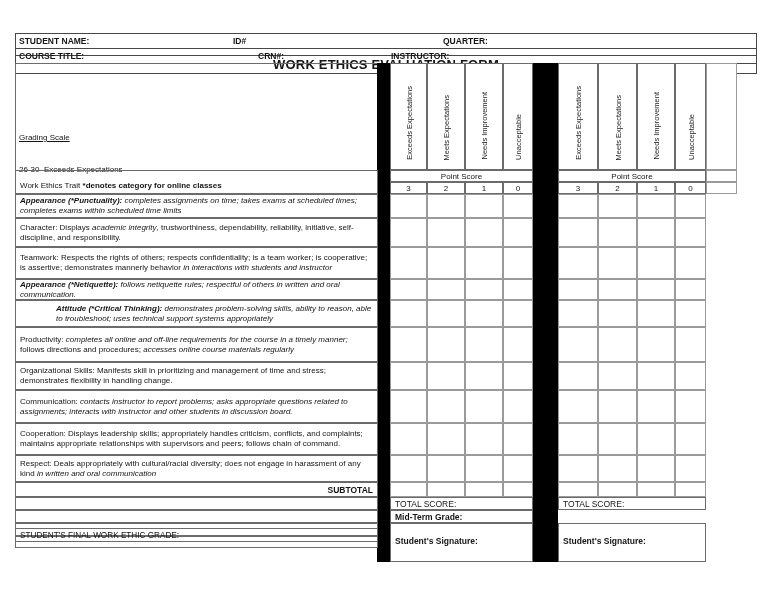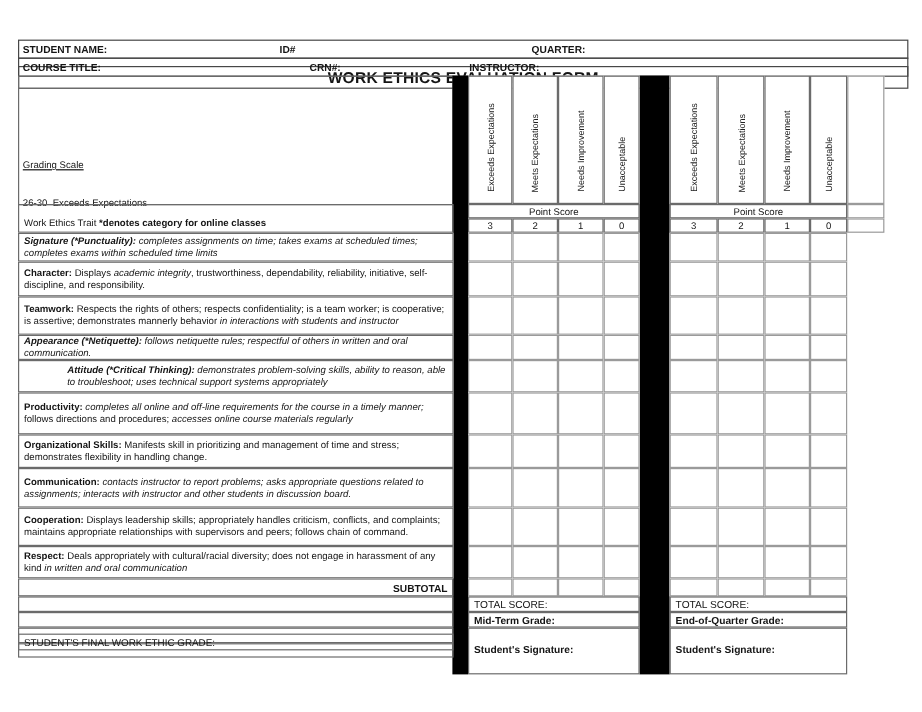--- a/index.html
+++ b/index.html
@@ -14,21 +14,21 @@
   .hband{font-size:8.5px;font-weight:bold;}
   .hlabel{position:absolute;top:50%;transform:translateY(-50%);white-space:nowrap;}
   .gs{font-size:8px;line-height:10.5px;padding:48px 0 0 3px;white-space:pre;}
   .gs .u{text-decoration:underline;}
   .rotcell{background:#fff;}
   .rot{position:absolute;bottom:9px;left:50%;writing-mode:vertical-rl;
        transform:translateX(-50%) rotate(180deg);font-size:7.5px;white-space:nowrap;color:#222;}
   .ps{display:flex;align-items:center;justify-content:center;font-size:8px;}
   .pv{display:flex;align-items:center;justify-content:center;font-size:8px;}
   .trait{font-size:8px;line-height:9.8px;display:flex;align-items:center;padding:0 4px;overflow:hidden;background:#fff;}
-  .trait .b{font-weight:bold}
+  .trait .b{font-weight:normal}
   .trait .i{font-style:italic}
   .trait .bi{font-weight:bold;font-style:italic}
   .thead{font-size:8px;display:flex;align-items:flex-end;padding:0 4px 3px;overflow:hidden;}
   .thead .b{font-weight:bold}
   .sub{display:flex;align-items:center;justify-content:flex-end;font-weight:bold;font-size:8.5px;padding:0 4px;}
   .sum{font-size:8.5px;display:flex;align-items:center;padding:0 4px;overflow:hidden;}
   .bold{font-weight:bold;}
   .sig{font-size:8.5px;font-weight:bold;padding:12px 4px 0;overflow:hidden;}
   .frow{font-size:8.2px;display:flex;align-items:center;padding:0 4px;}
 </style>
@@ -102,21 +102,21 @@
       <div class="abs bx pv" style="left: 598px; top: 182px; width: 39px; height: 12px;">2</div>
       <div class="abs bx rotcell" style="left: 637px; top: 63px; width: 38px; height: 107px;">
         <span class="rot">Needs Improvement</span>
       </div>
       <div class="abs bx pv" style="left: 637px; top: 182px; width: 38px; height: 12px;">1</div>
       <div class="abs bx rotcell" style="left: 675px; top: 63px; width: 31px; height: 107px;">
         <span class="rot">Unacceptable</span>
       </div>
       <div class="abs bx pv" style="left: 675px; top: 182px; width: 31px; height: 12px;">0</div>
       <div class="abs bx trait" style="left: 15px; top: 194px; width: 363px; height: 24px;">
-        <span><span class="bi">Signature (*Punctuality):</span><span class="i"> completes assignments on time; takes exams at scheduled times; completes exams within scheduled time limits</span></span>
+        <span><span class="bi">Appearance (*Punctuality):</span><span class="i"> completes assignments on time; takes exams at scheduled times; completes exams within scheduled time limits</span></span>
       </div>
       <div class="abs cell" style="left: 390px; top: 194px; width: 37px; height: 24px;"></div>
       <div class="abs cell" style="left: 427px; top: 194px; width: 38px; height: 24px;"></div>
       <div class="abs cell" style="left: 465px; top: 194px; width: 38px; height: 24px;"></div>
       <div class="abs cell" style="left: 503px; top: 194px; width: 30px; height: 24px;"></div>
       <div class="abs cell" style="left: 558px; top: 194px; width: 40px; height: 24px;"></div>
       <div class="abs cell" style="left: 598px; top: 194px; width: 39px; height: 24px;"></div>
       <div class="abs cell" style="left: 637px; top: 194px; width: 38px; height: 24px;"></div>
       <div class="abs cell" style="left: 675px; top: 194px; width: 31px; height: 24px;"></div>
       <div class="abs bx trait" style="left: 15px; top: 218px; width: 363px; height: 29px;">
@@ -233,16 +233,15 @@
   <div class="abs bx" style="left:15px;top:523px;width:363px;height:13px;"></div>
   <div class="abs bx" style="left:15px;top:536px;width:363px;height:12px;"></div>
 
   <div class="abs bx frow" style="left:15px;top:528px;width:363px;height:14px;">STUDENT'S FINAL WORK ETHIC GRADE:</div>
 
   <div class="abs bx sum" style="left:390px;top:497px;width:143px;height:13px;">TOTAL SCORE:</div>
   <div class="abs bx sum bold" style="left:390px;top:510px;width:143px;height:13px;">Mid-Term Grade:</div>
   <div class="abs bx sig" style="left:390px;top:523px;width:143px;height:39px;">Student's Signature:</div>
 
   <div class="abs bx sum" style="left:558px;top:497px;width:148px;height:13px;">TOTAL SCORE:</div>
-  <div class="abs bx sum bold" style="left:558px;top:510px;width:148px;height:13px;">End-of-Quarter Grade:</div>
   <div class="abs bx sig" style="left:558px;top:523px;width:148px;height:39px;">Student's Signature:</div>
 
 </div>
 
 </body></html>

